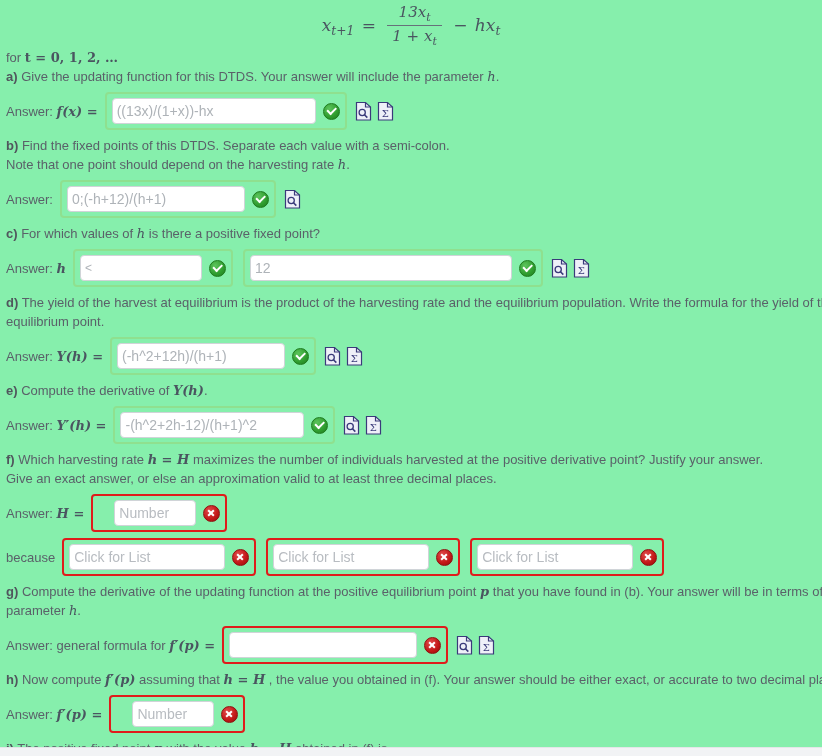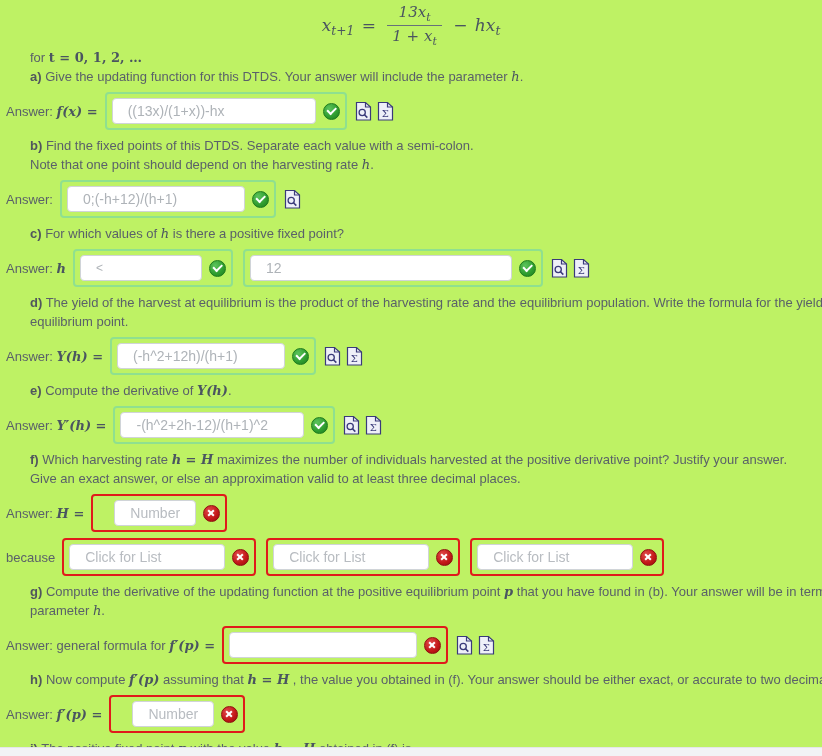--- a/index.html
+++ b/index.html
@@ -14,21 +14,21 @@
     font-family: "Liberation Sans", sans-serif;
     font-size: 13px;
     color: #555b61;
     position: relative;
   }
   .page {
     width: 822px;
     height: 756px;
     position: relative;
     overflow: hidden;
-    background: #bef264;
+    background: #86efac;
   }
   .bottom-band {
     position: absolute;
     left: 0;
     bottom: 0;
     width: 822px;
     height: 8px;
     background: #f2f3f5;
     border-top: 1px solid #e4e6e8;
   }
@@ -77,21 +77,20 @@
     font-size: 15px;
   }
 
   
   .qtext {
     padding: 0 6px 0 6px;
     line-height: 19px;
     font-size: 13px;
     color: #5a6169;
     white-space: nowrap;
-    margin-left: 24px;
   }
   .qtext .lbl { font-weight: bold; color: #50565d; }
   .spacer-sm { height: 6px; }
 
   
   .ansrow {
     display: flex;
     align-items: center;
     padding-left: 6px;
     min-height: 34px;
@@ -115,21 +114,21 @@
   }
   .shell.ok   { border-color: #8fe08f; }
   .shell.bad  { border-color: #e01b1b; }
 
   .fld {
     border: 1px solid #d0d4d8;
     border-radius: 4px;
     background: #ffffff;
     height: 26px;
     line-height: 26px;
-    padding: 0 15px;
+    padding: 0 4px;
     font-family: "Liberation Sans", sans-serif;
     font-size: 14px;
     color: #aeb3b8;
     box-sizing: border-box;
     outline: none;
   }
   .fld::placeholder { color: #b8bcc1; opacity: 1; }
   .fld.w-answer  { width: 204px; }
   .fld.w-fixed   { width: 178px; }
   .fld.w-sel     { width: 122px; font-size: 12px; }

